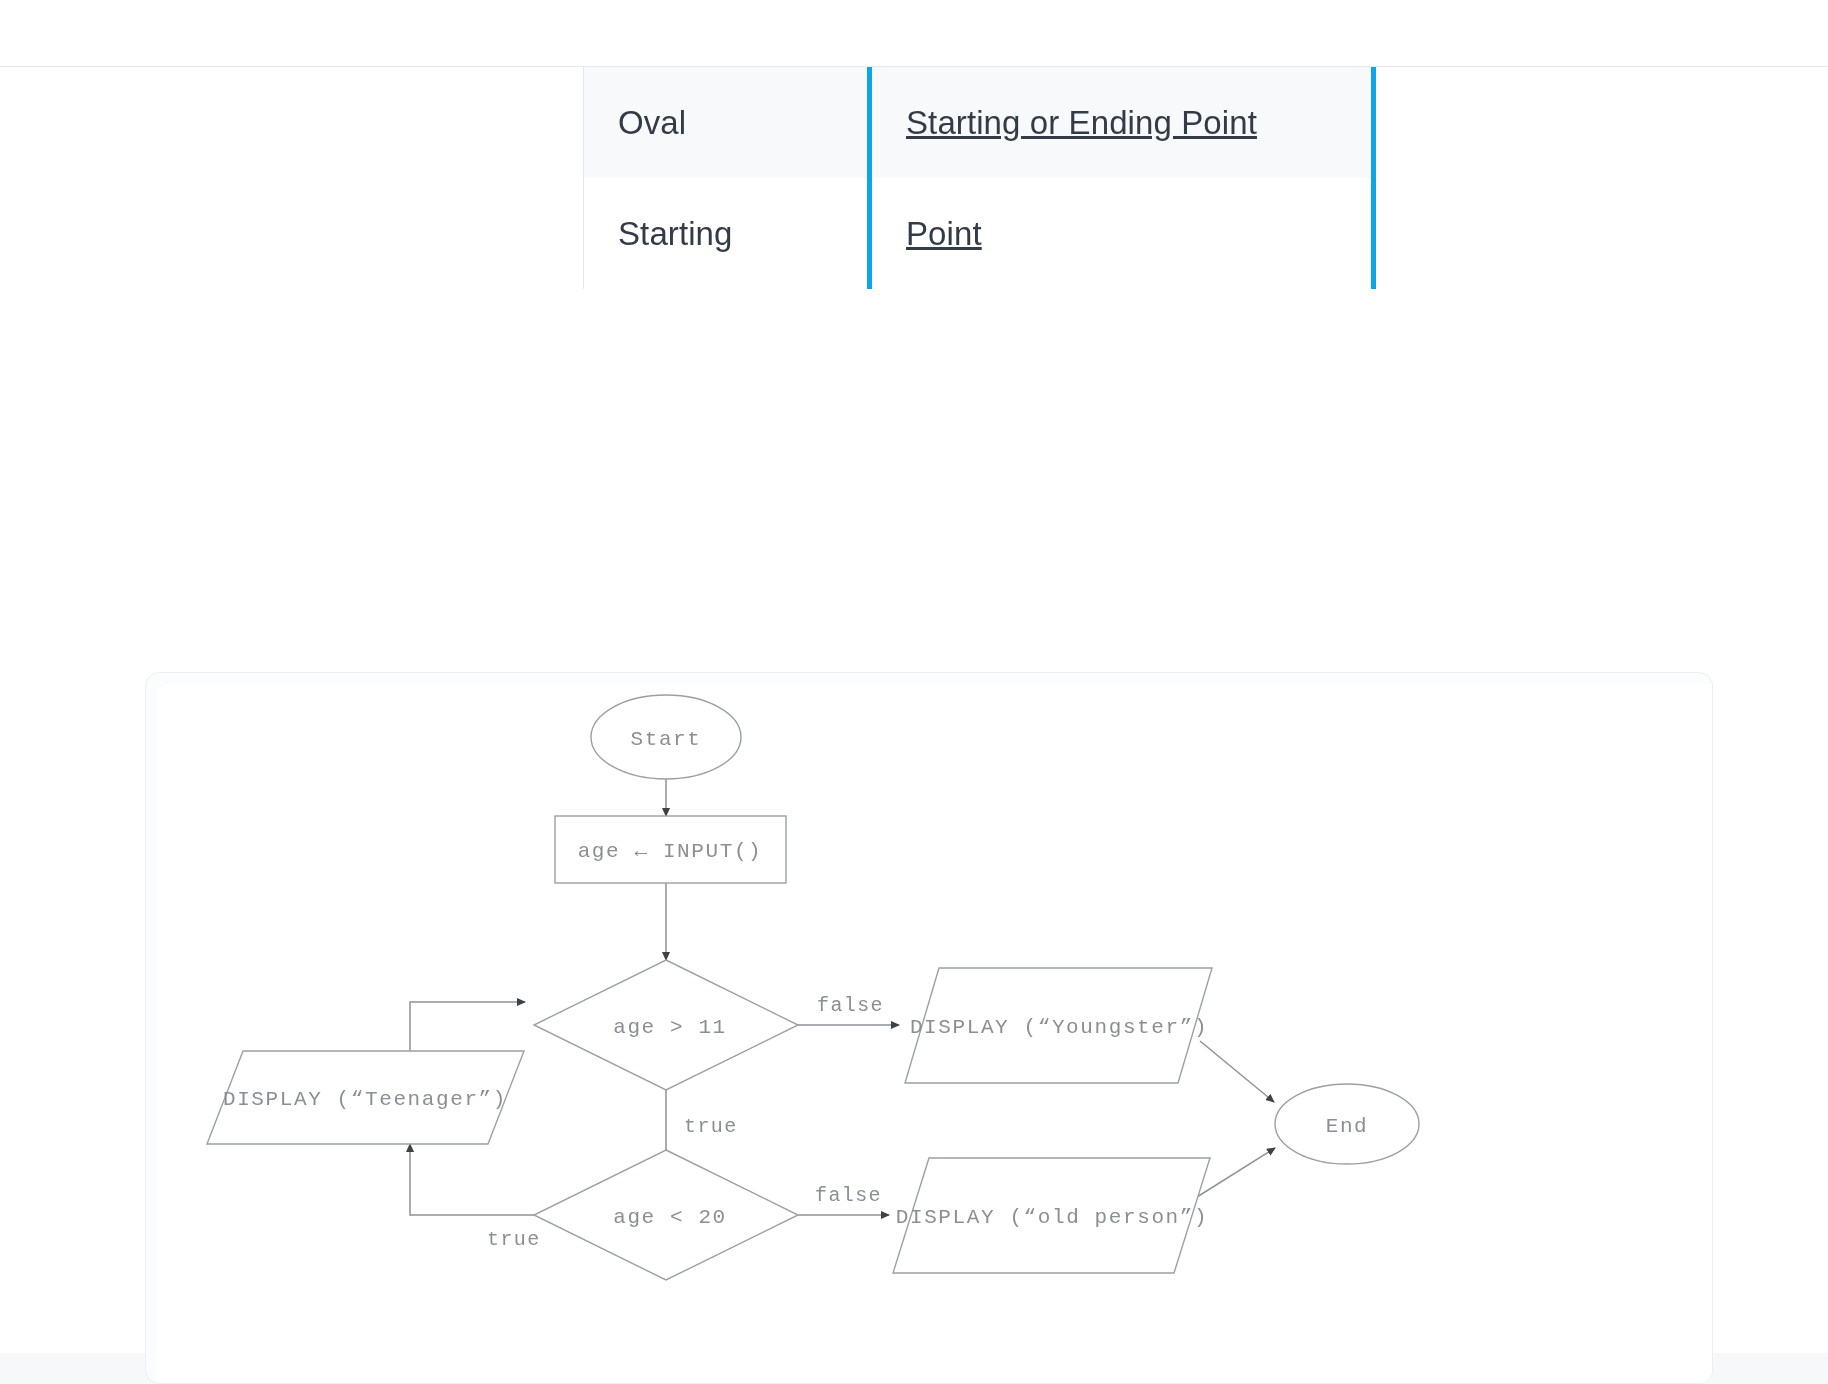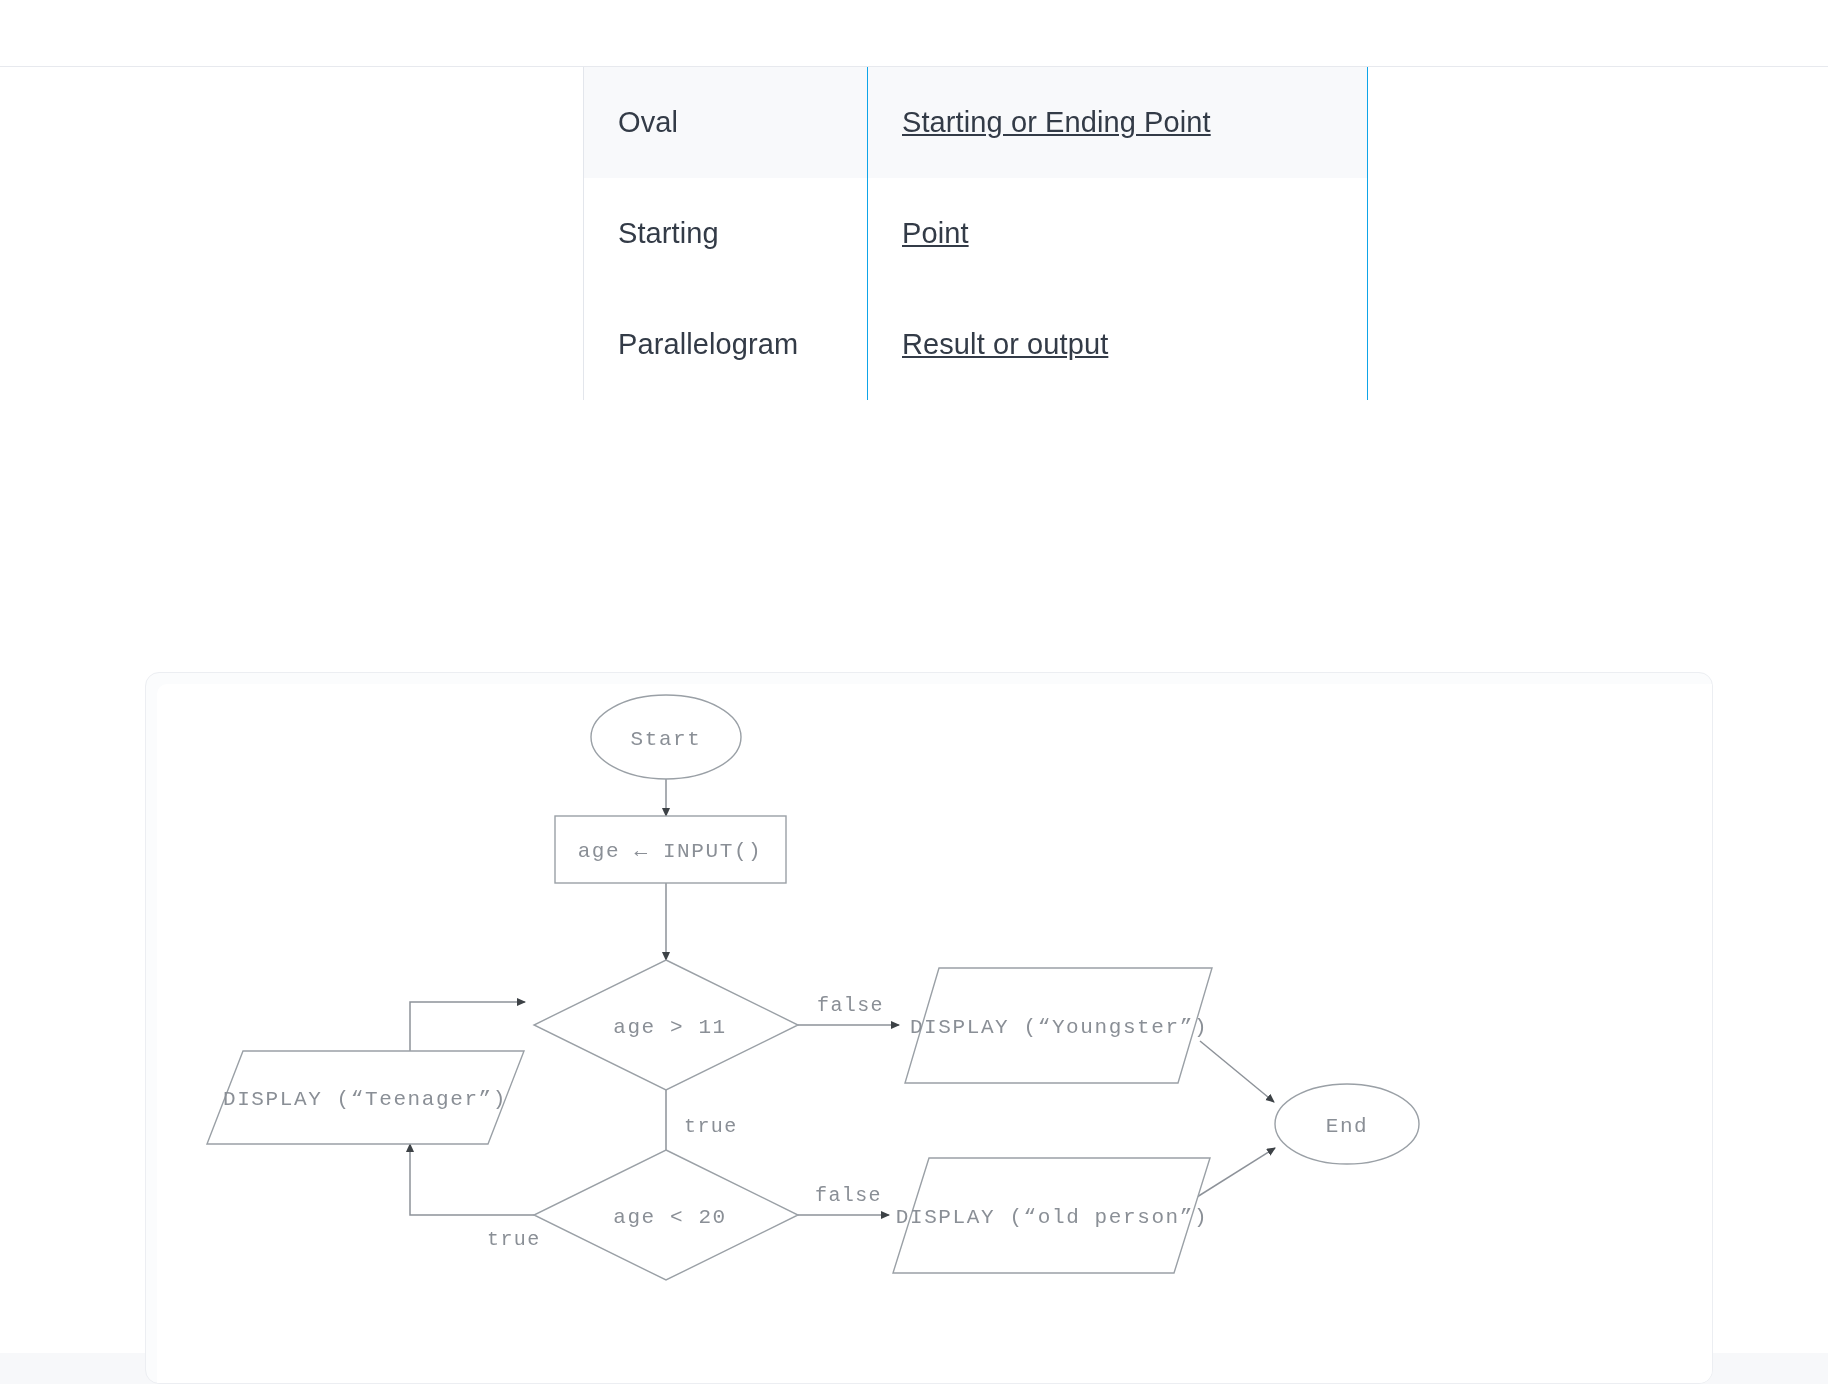--- a/index.html
+++ b/index.html
@@ -46,25 +46,25 @@
     left: 583px;
     top: 67px;
     width: 714px;
     border-collapse: collapse;
     table-layout: fixed;
   }
   #shapes-table td {
     height: 111px;
     padding: 0 0 0 34px;
     vertical-align: middle;
-    font-size: 29px;
+    font-size: 33px;
     font-weight: 400;
     color: #333b47;
     border-left: 1px solid #e3e6ec;
-    border-right: 1px solid #0ea5e9;
+    border-right: 5px solid #0ea5e9;
     letter-spacing: 0.1px;
   }
   #shapes-table td.col-shape { width: 249px; }
   #shapes-table td.col-meaning { width: 465px; text-decoration: underline; }
   #shapes-table tr.shaded td { background: #f8f9fb; }
   #shapes-table tr.plain td { background: #ffffff; }
 
   
   #flow-card {
     position: absolute;
@@ -125,24 +125,20 @@
 <table id="shapes-table">
   <tbody>
     <tr class="shaded">
       <td class="col-shape">Oval</td>
       <td class="col-meaning">Starting or Ending Point</td>
     </tr>
     <tr class="plain">
       <td class="col-shape">Starting</td>
       <td class="col-meaning">Point</td>
     </tr>
-    <tr class="plain">
-      <td class="col-shape">Parallelogram</td>
-      <td class="col-meaning">Result or output</td>
-    </tr>
   </tbody>
 </table>
 
 <div id="flow-card">
   <div id="flow-card-inner">
 
     <svg id="flow-svg" width="1557" height="701" viewBox="0 0 1557 701">
       <defs>
         <marker id="arrow" markerWidth="10" markerHeight="10" refX="8" refY="4" orient="auto" markerUnits="userSpaceOnUse">
           <path d="M0,0 L9,4 L0,8 z" fill="#3d4246"></path>

